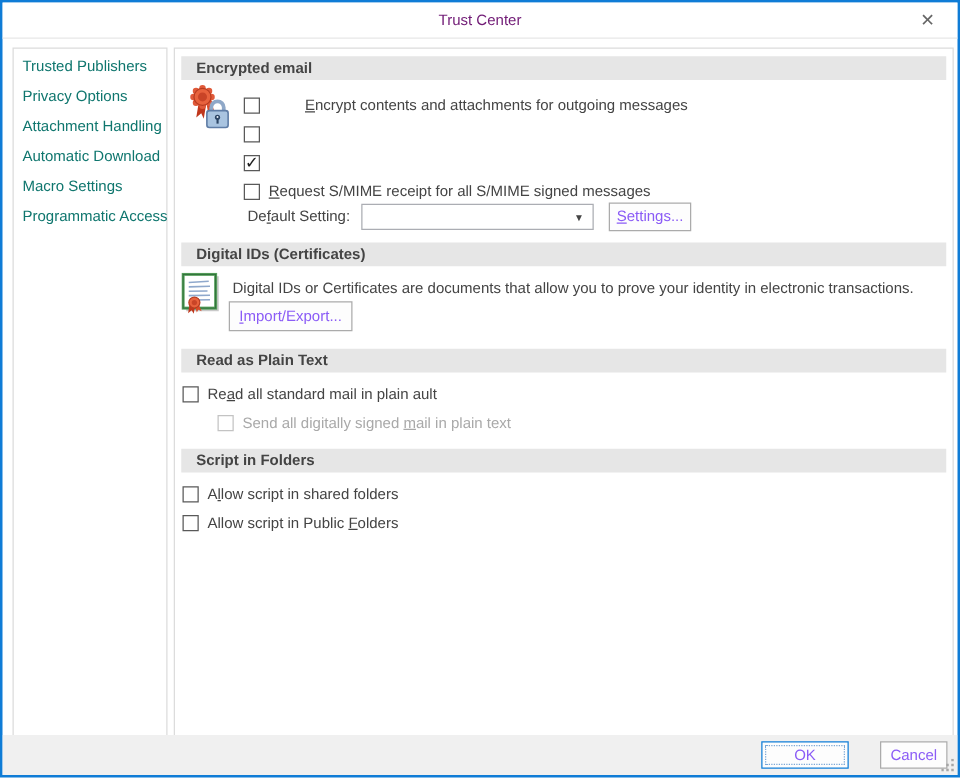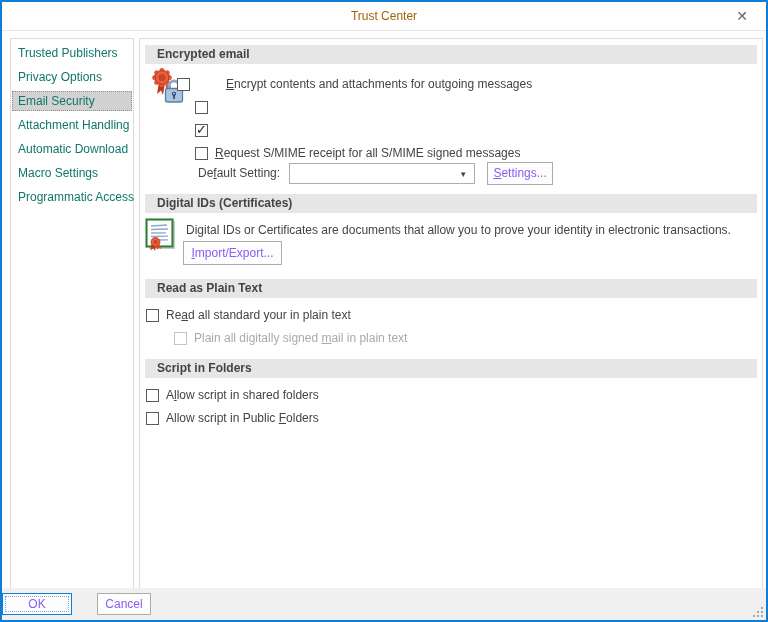--- a/index.html
+++ b/index.html
@@ -5,21 +5,21 @@
   * { margin:0; padding:0; box-sizing:border-box; }
   html,body { width:768px; height:622px; background:#fff; }
   body { font-family:"Liberation Sans", sans-serif; color:#444; font-size:12px; }
 
   .dialog { position:absolute; left:0; top:0; width:768px; height:622px;
             border:2px solid #0f7cd6; background:#fff; overflow:hidden; }
 
   
   .titlebar { position:absolute; left:0; top:0; right:0; height:29px; background:#fff;
               border-bottom:1px solid #e7e7e7; display:flex; align-items:center; justify-content:center; }
-  .title { font-size:12px; color:#a16207; }
+  .title { font-size:12px; color:#701a75; }
   .close-btn { position:absolute; right:8px; top:0; width:32px; height:28px;
                display:flex; align-items:center; justify-content:center;
                color:#666; font-size:14px; cursor:default; }
 
   
   .sidebar { position:absolute; left:8px; top:36px; width:124px; height:552px;
              background:#fff; border:1px solid #dcdcdc; padding-top:4px; }
   .side-item { height:20px; line-height:18px; margin:0 1px 4px 1px; padding-left:5px;
                font-size:12px; color:#0f766e; border:1px dotted transparent; white-space:nowrap; }
   .side-item.selected { background:#d2d2d2; border-color:#8f8f8f; }
@@ -46,40 +46,39 @@
          font-size:12px; color:#8b5cf6; display:flex; align-items:center; justify-content:center; }
   .settings-btn { width:66px; height:23px; margin-left:12px; }
   .import-btn { position:absolute; left:43px; top:202px; width:99px; height:24px; }
 
   .desc { position:absolute; left:46px; top:184px; width:565px; font-size:12px; white-space:nowrap; }
 
   .icon-abs { position:absolute; }
 
   
   .footer { position:absolute; left:0; right:0; bottom:0; height:32px; background:#f0f0f0;
-            display:flex; align-items:center; justify-content:flex-start; }
+            display:flex; align-items:center; justify-content:flex-end; }
   .ok-btn { width:70px; height:22px; border:1px solid #0f7cd6; outline:1px dotted #7aa7d6; outline-offset:-4px; margin-right:25px; }
   .cancel-btn { width:54px; height:22px; margin-right:8px; }
   .grip { position:absolute; right:2px; bottom:2px; }
   u { text-decoration:underline; }
 </style>
 </head>
 <body>
 
 <div class="dialog">
 
   <div class="titlebar">
     <span class="title">Trust Center</span>
     <span class="close-btn">✕</span>
   </div>
 
   <div class="sidebar">
     <div class="side-item">Trusted Publishers</div>
     <div class="side-item">Privacy Options</div>
-    <div class="side-item selected">Email Security</div>
     <div class="side-item">Attachment Handling</div>
     <div class="side-item">Automatic Download</div>
     <div class="side-item">Macro Settings</div>
     <div class="side-item">Programmatic Access</div>
   </div>
 
   <div class="main">
 
     <div class="secbar" style="top:6px">Encrypted email</div>
 
@@ -98,21 +97,21 @@
       </g>
       <circle cx="10" cy="10.5" r="6.8" fill="#e8623d" stroke="#b83c20" stroke-width="1"></circle>
       <circle cx="10" cy="10.5" r="3.6" fill="#c94427"></circle>
       <path d="M17,22 v-3 a5,5 0 0 1 10,0 v3" fill="none" stroke="#8fa8c8" stroke-width="3"></path>
       <rect x="13.5" y="21.5" width="17" height="13.5" rx="2" fill="#a9c4e0" stroke="#5f7da6" stroke-width="1.3"></rect>
       <circle cx="22" cy="26.8" r="2.1" fill="#2c4564"></circle>
       <rect x="21.2" y="27.5" width="1.7" height="4.4" fill="#2c4564"></rect>
       <circle cx="22" cy="26.6" r="0.8" fill="#e8f0fa"></circle>
     </svg>
 
-    <div class="row" style="left:37px; top:37px;gap:36px;">
+    <div class="row" style="left:55px; top:37px;gap:36px;">
       <span class="cb"></span>
       <span class="lbl"><span></span><u>E</u><span>ncrypt contents and attachments for outgoing messages</span></span>
     </div>
     <div class="row" style="left:55px; top:60px;">
       <span class="cb"></span>
     </div>
     <div class="row checked" style="left:55px; top:83px;">
       <span class="cb"></span>
     </div>
     <div class="row" style="left:55px; top:106px;">
@@ -152,25 +151,25 @@
 
     <div class="desc">Digital IDs or Certificates are documents that allow you to prove your identity in electronic transactions.</div>
     <span class="btn import-btn">
         <span><span></span><u>I</u><span>mport/Export...</span></span>
       </span>
 
     <div class="secbar" style="top:240px">Read as Plain Text</div>
 
     <div class="row" style="left:6px; top:268px;">
       <span class="cb"></span>
-      <span class="lbl"><span>Re</span><u>a</u><span>d all standard your in plain text</span></span>
+      <span class="lbl"><span>Re</span><u>a</u><span>d all standard mail in plain ault</span></span>
     </div>
     <div class="row disabled" style="left:34px; top:291px;">
       <span class="cb"></span>
-      <span class="lbl"><span>Plain all digitally signed </span><u>m</u><span>ail in plain text</span></span>
+      <span class="lbl"><span>Send all digitally signed </span><u>m</u><span>ail in plain text</span></span>
     </div>
 
     <div class="secbar" style="top:320px">Script in Folders</div>
 
     <div class="row" style="left:6px; top:348px;">
       <span class="cb"></span>
       <span class="lbl"><span>A</span><u>l</u><span>low script in shared folders</span></span>
     </div>
     <div class="row" style="left:6px; top:371px;">
       <span class="cb"></span>

